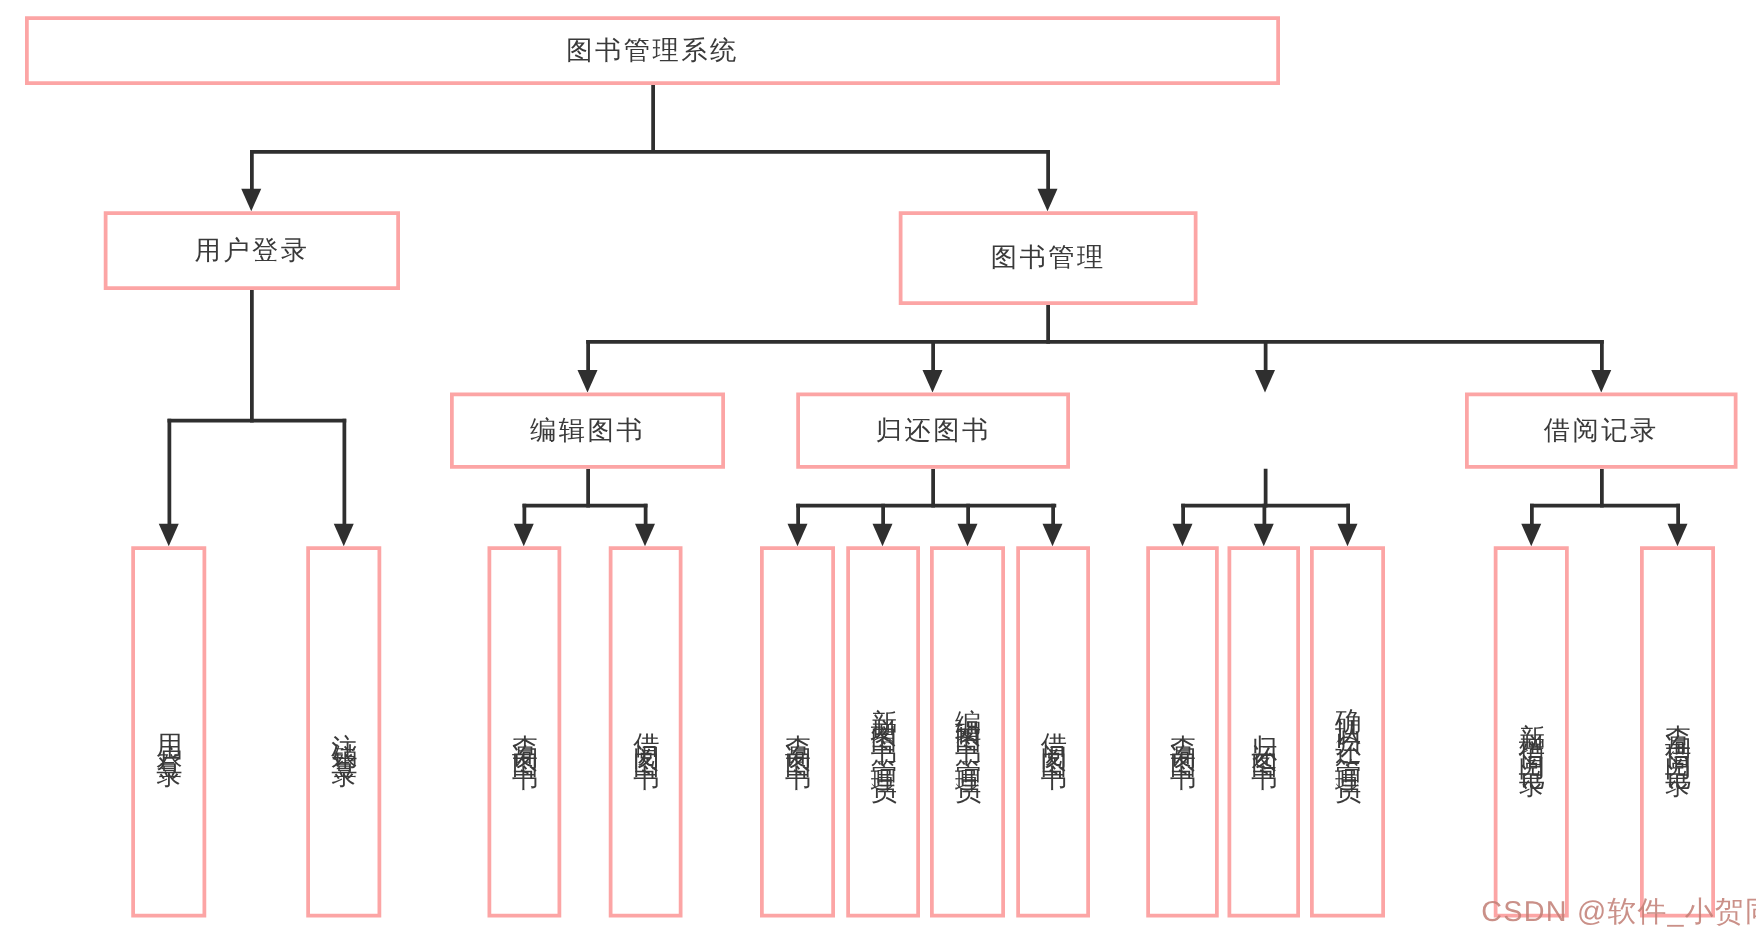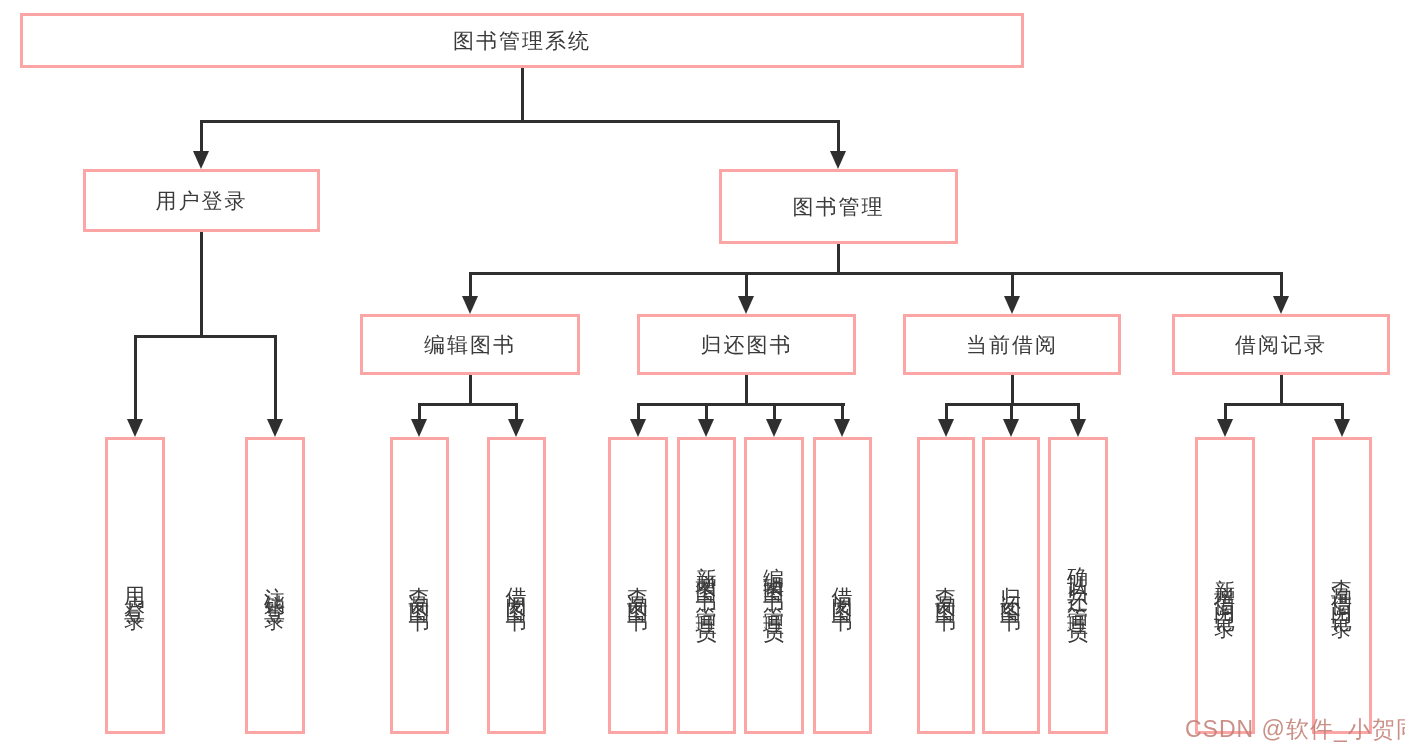--- a/index.html
+++ b/index.html
@@ -53,21 +53,20 @@
   <div class="ar" style="left:462px;top:296px;"></div>
   <div class="vl" style="left:744.5px;top:272px;height:26px;"></div>
   <div class="ar" style="left:738px;top:296px;"></div>
   <div class="vl" style="left:1010.5px;top:272px;height:26px;"></div>
   <div class="ar" style="left:1004px;top:296px;"></div>
   <div class="vl" style="left:1279.5px;top:272px;height:26px;"></div>
   <div class="ar" style="left:1273px;top:296px;"></div>
 
   <div class="node hnode" style="left:360px;top:314px;width:220px;height:61px;">编辑图书</div>
   <div class="node hnode" style="left:637px;top:314px;width:219px;height:61px;">归还图书</div>
-  <div class="node hnode" style="left:903px;top:314px;width:218px;height:61px;">当前借阅</div>
   <div class="node hnode" style="left:1172px;top:314px;width:218px;height:61px;">借阅记录</div>
 
   <div class="vl" style="left:468.5px;top:375px;height:31px;"></div>
   <div class="hl" style="left:418px;top:403px;width:100px;"></div>
   <div class="vl" style="left:418px;top:403px;height:18px;"></div>
   <div class="ar" style="left:411px;top:419px;"></div>
   <div class="vl" style="left:515px;top:403px;height:18px;"></div>
   <div class="ar" style="left:508px;top:419px;"></div>
 
   <div class="vl" style="left:744.5px;top:375px;height:31px;"></div>

